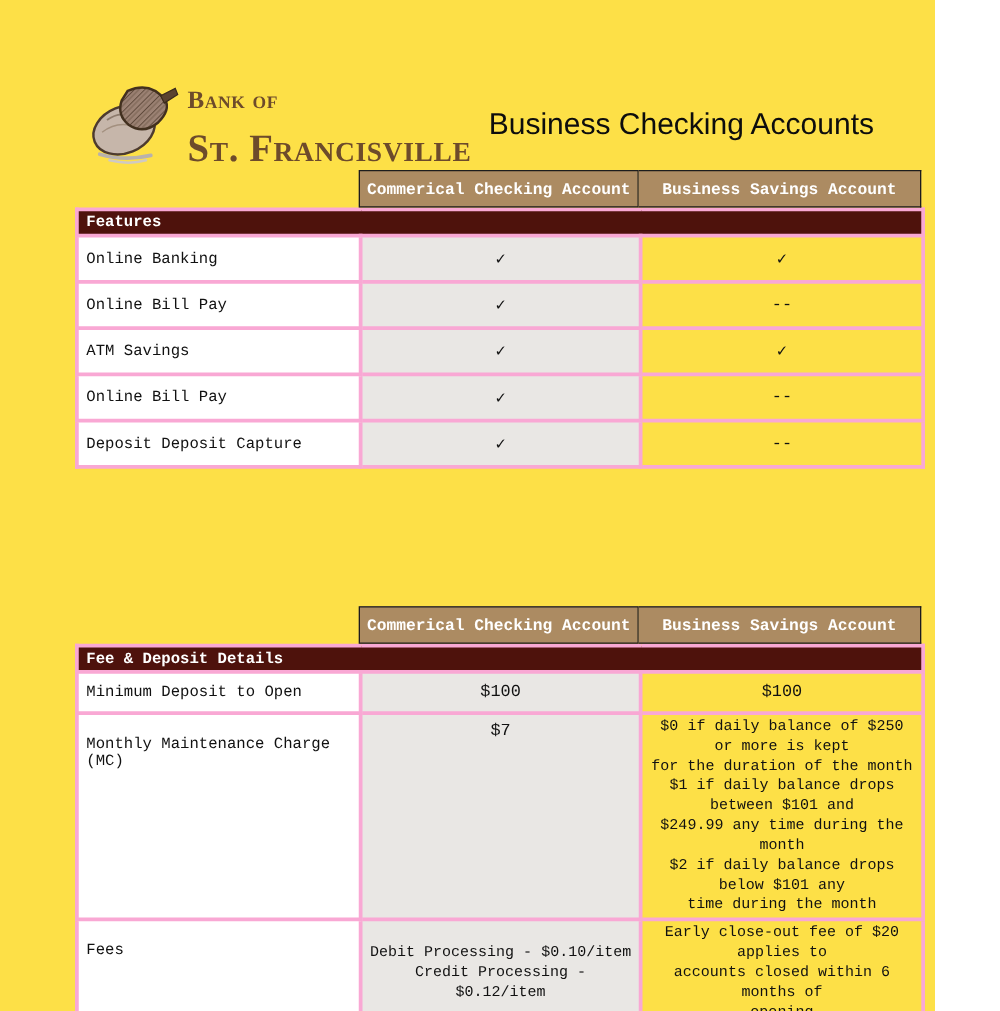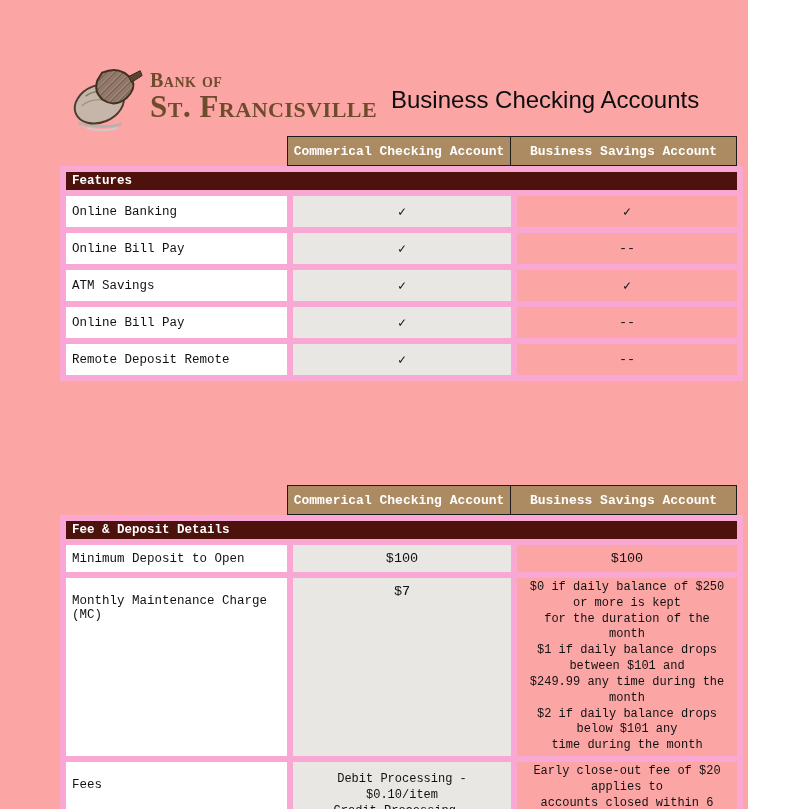--- a/index.html
+++ b/index.html
@@ -1,30 +1,30 @@
 <!DOCTYPE html>
 <html><head>
 <meta charset="utf-8">
 <style>
   html,body { margin:0; padding:0; background:#ffffff; }
   body {
     width:800px; height:809px; position:relative; overflow:hidden;
     font-family:"Liberation Sans", sans-serif; color:#111;
   }
-  .page { position:relative; width:748px; height:809px; background:#fca5a5; }
+  .page { position:relative; width:748px; height:809px; background:#fde047; }
 
   
   .logo-icon { position:absolute; left:70px; top:58px; width:78px; height:80px; }
   .logo-text {
     position:absolute; left:150px; top:70px;
     color:#6d4b2b; font-family:"Liberation Serif", serif;
     line-height:1.05; white-space:nowrap;
   }
   .logo-line1 { font-size:20px; font-variant:small-caps; letter-spacing:0.5px; font-weight:600; }
-  .logo-line2 { font-size:31px; font-variant:small-caps; letter-spacing:0.5px; font-weight:600; margin-top:0px; }
+  .logo-line2 { font-size:31px; font-variant:small-caps; letter-spacing:0.5px; font-weight:600; margin-top:12px; }
   .page-title {
     position:absolute; left:391px; top:86px;
     font-size:24px; color:#0d0d0d; white-space:nowrap;
   }
 
   
   .tbl { position:absolute; left:60px; width:677px;font-family:Liberation Mono, monospace; }
   .tbl1 { top:136px; }
   .tbl2 { top:485px; }
 
@@ -37,21 +37,21 @@
     font-size:13px; font-weight:bold;
   }
   .hdr-cell.w1 { width:224px; }
   .hdr-cell.w2 { width:226px; border-left:none; }
 
   table.grid {
     border-collapse:collapse; table-layout:fixed; width:677px;
     border:2px solid #1c1c1c;
   }
   table.grid td {
-    border:6px solid #f9a8d4; box-sizing:border-box;
+    border:3px solid #f9a8d4; box-sizing:border-box;
     padding:2px 6px; vertical-align:middle;
   }
   td.section {
     background:#4e120c; color:#ffffff; font-weight:bold;
     font-size:12.5px; height:21px; padding-left:6px;
   }
   td.lbl { font-size:12.5px; text-align:left; background:#fff; }
   td.mid { background:#e9e7e4; }
   td.val { text-align:center; font-size:13.5px; }
   .tbl1 td { height:37px; }
@@ -129,21 +129,21 @@
           <td class="lbl">ATM Savings</td>
           <td class="val mid">✓</td>
           <td class="val">✓</td>
         </tr>
         <tr>
           <td class="lbl">Online Bill Pay</td>
           <td class="val mid">✓</td>
           <td class="val">--</td>
         </tr>
         <tr>
-          <td class="lbl">Remote Deposit Remote</td>
+          <td class="lbl">Deposit Deposit Capture</td>
           <td class="val mid">✓</td>
           <td class="val">--</td>
         </tr>
       </tbody>
     </table>
   </div>
 
   <div class="tbl tbl2">
     <div class="hdr-strip">
       <div class="hdr-cell w1">Commerical Checking Account</div>

